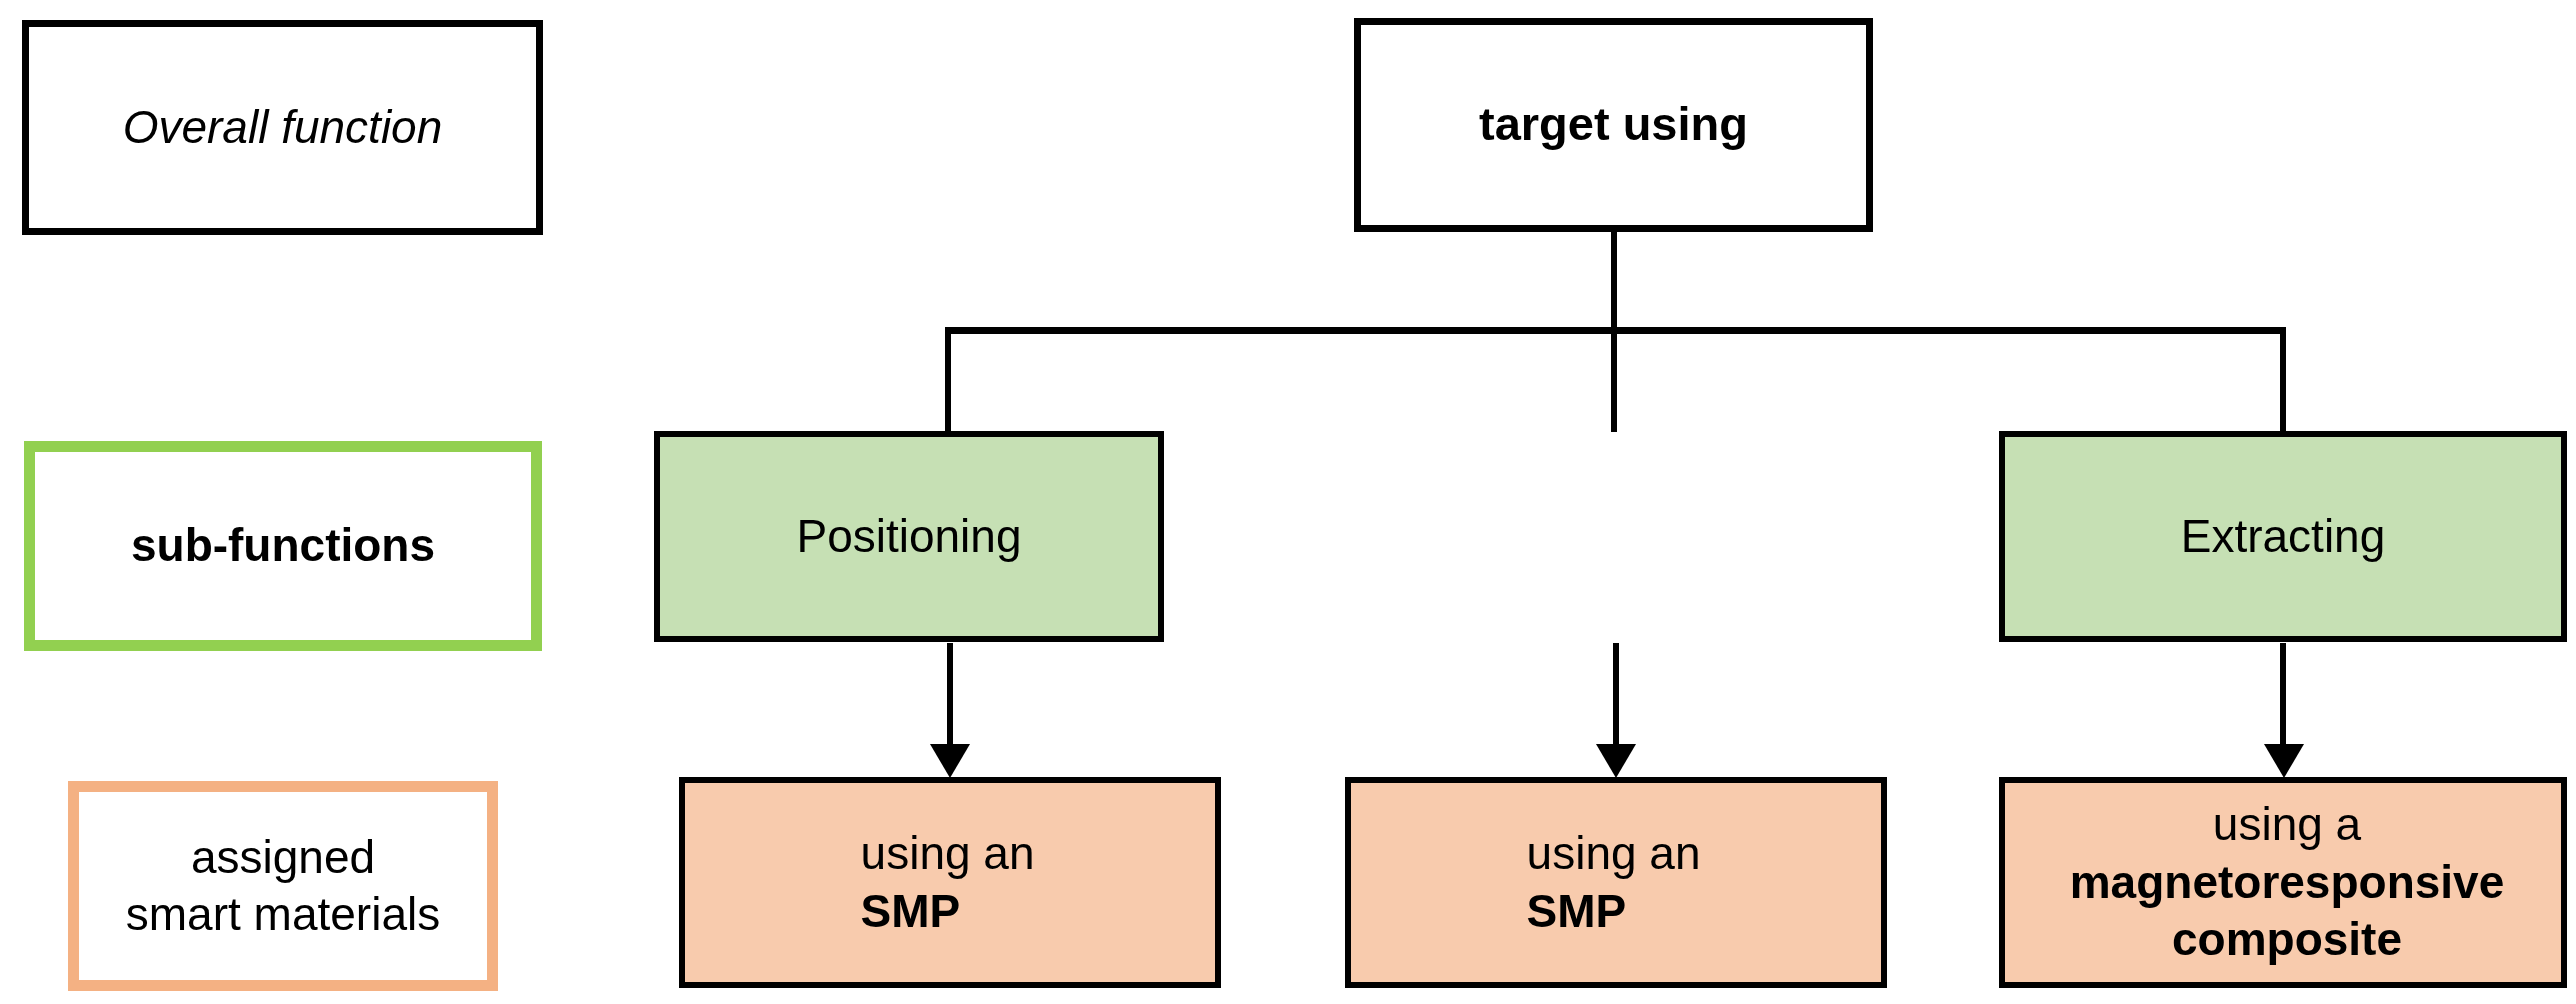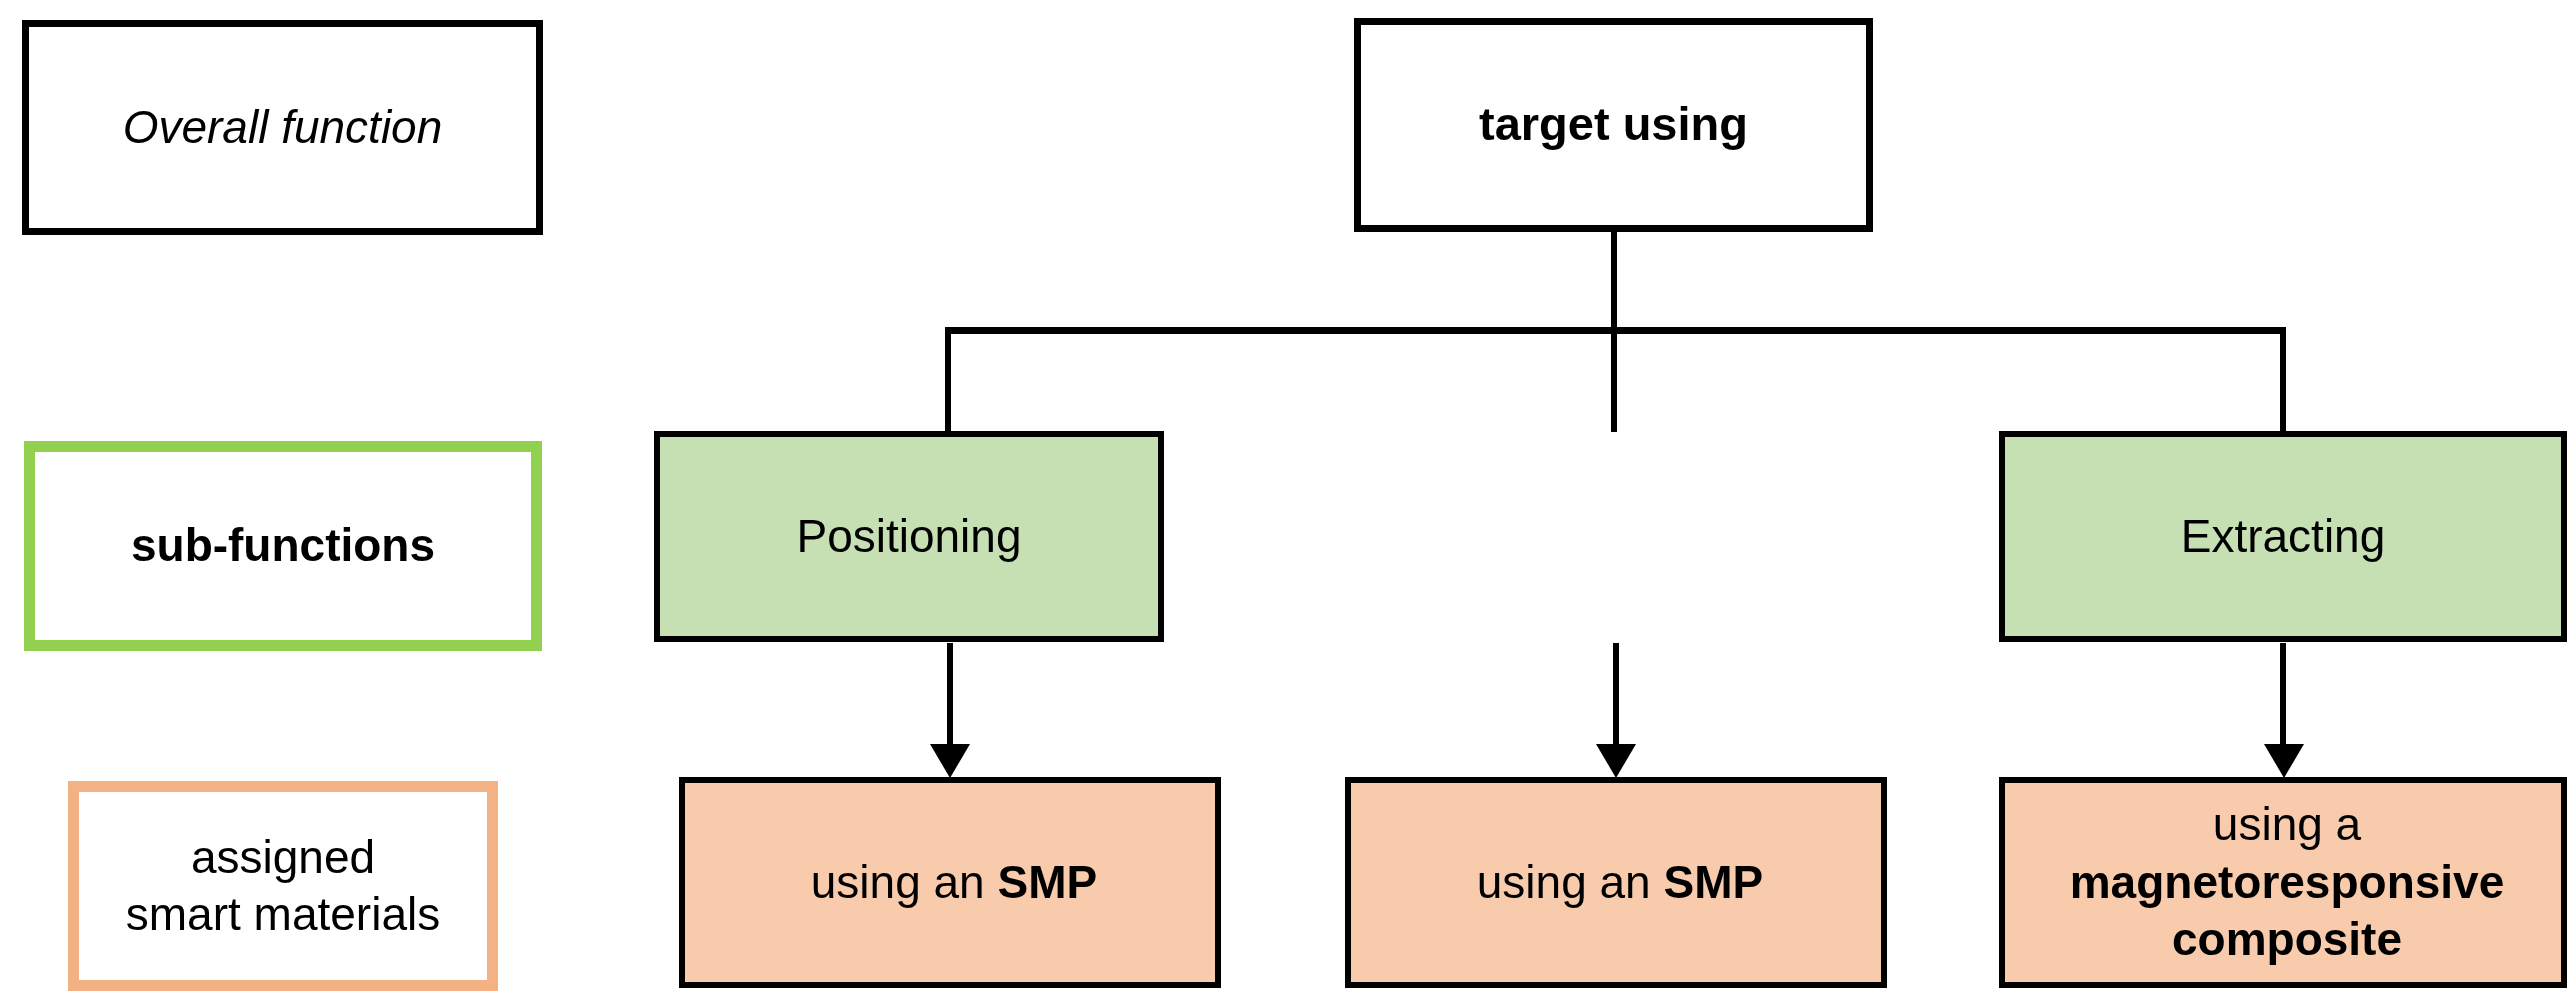--- a/index.html
+++ b/index.html
@@ -31,21 +31,21 @@
     background:#ffffff;
   }
   .black-border{border:7.2px solid var(--line);}
   .green-border{border:11.2px solid var(--sub-border);}
   .orange-border{border:11.2px solid var(--mat-border);}
   .sub-box{background:var(--sub-fill);border:6.4px solid var(--line);}
   .mat-box{background:var(--mat-fill);border:6.4px solid var(--line);padding-left:8px;}
   .root-box{font-weight:bold;font-size:47px;line-height:1.25;}
   .bold{font-weight:bold;}
   .blk{display:block;}
-  .mat-inline{display:flex;flex-direction:row;align-items:baseline;justify-content:center;}
+  .mat-inline{display:flex;flex-direction:column;align-items:baseline;justify-content:center;}
   .mat-inline .prefix{margin-right:0.28em;}
   .hline,.vline{position:absolute;background:var(--line);}
   .arrowhead{
     position:absolute;
     width:0;height:0;
     border-left:20px solid transparent;
     border-right:20px solid transparent;
     border-top:34px solid var(--line);
   }
 </style>

